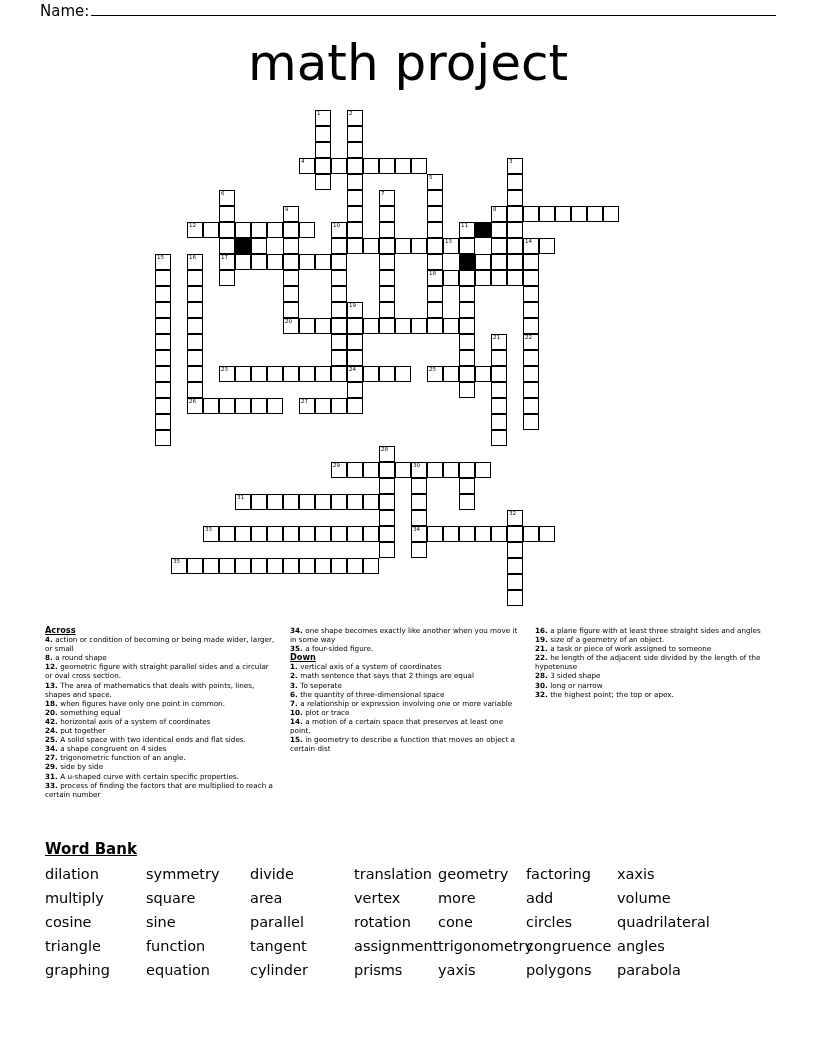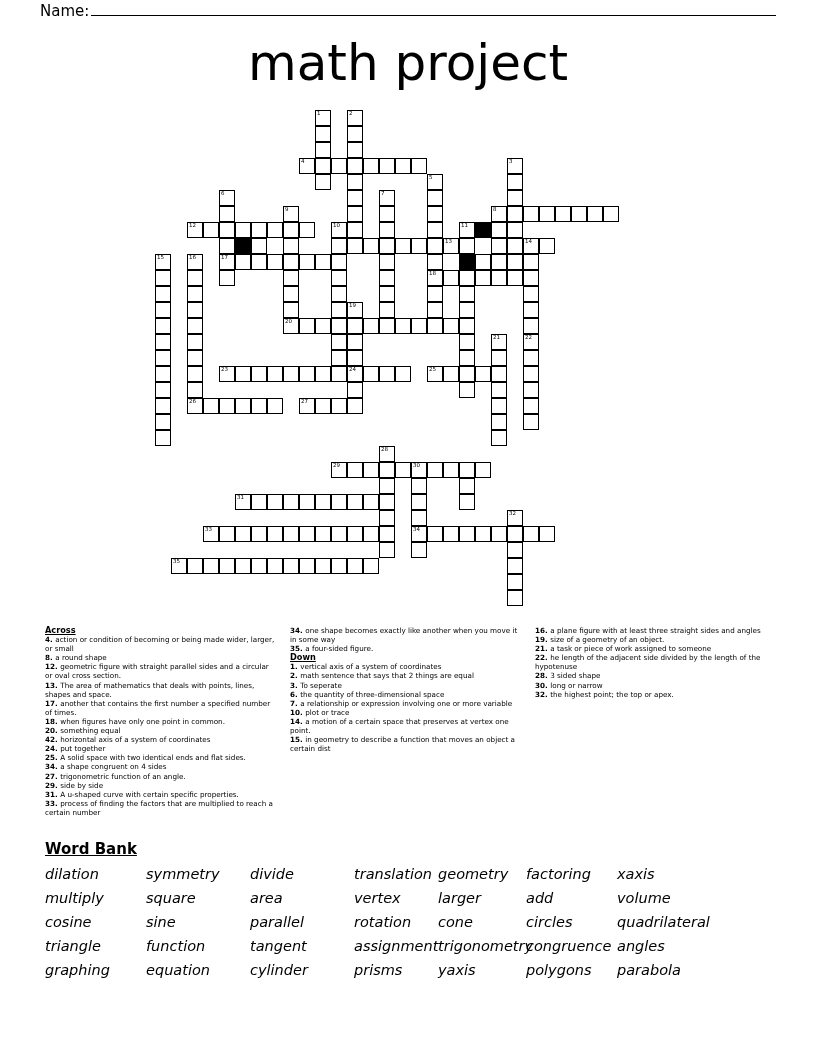--- a/index.html
+++ b/index.html
@@ -125,21 +125,21 @@
     margin-bottom: 8px;
     display: block;
   }
   .wb-grid {
     display: grid;
     grid-template-columns: 101px 104px 104px 84px 88px 91px auto;
     row-gap: 8px;
     column-gap: 0px;
     font-size: 14.5px;
   }
-  .wb-word { white-space: nowrap; font-style: italic; }
+  .wb-word { white-space: nowrap; }
 </style>
 </head>
 <body>
 
 <div class="name-row">
   <span class="name-label">Name:</span>
   <span class="name-rule"></span>
 </div>
 
 <div class="puzzle-title">math project</div>
@@ -478,21 +478,20 @@
     </div>
 </div>
 
 <div id="clues">
   <div class="clue-col" id="clue-col-1">
       <span class="clue-head">Across</span>
       <span class="clue"><b>4. </b><span>action or condition of becoming or being made wider, larger, or small</span></span>
       <span class="clue"><b>8. </b><span>a round shape</span></span>
       <span class="clue"><b>12. </b><span>geometric figure with straight parallel sides and a circular or oval cross section.</span></span>
       <span class="clue"><b>13. </b><span>The area of mathematics that deals with points, lines, shapes and space.</span></span>
-      <span class="clue"><b>17. </b><span>another that contains the first number a specified number of times.</span></span>
       <span class="clue"><b>18. </b><span>when figures have only one point in common.</span></span>
       <span class="clue"><b>20. </b><span>something equal</span></span>
       <span class="clue"><b>42. </b><span>horizontal axis of a system of coordinates</span></span>
       <span class="clue"><b>24. </b><span>put together</span></span>
       <span class="clue"><b>25. </b><span>A solid space with two identical ends and flat sides.</span></span>
       <span class="clue"><b>34. </b><span>a shape congruent on 4 sides</span></span>
       <span class="clue"><b>27. </b><span>trigonometric function of an angle.</span></span>
       <span class="clue"><b>29. </b><span>side by side</span></span>
       <span class="clue"><b>31. </b><span>A u-shaped curve with certain specific properties.</span></span>
       <span class="clue"><b>33. </b><span>process of finding the factors that are multiplied to reach a certain number</span></span>
@@ -500,21 +499,21 @@
   <div class="clue-col" id="clue-col-2">
       <span class="clue"><b>34. </b><span>one shape becomes exactly like another when you move it in some way</span></span>
       <span class="clue"><b>35. </b><span>a four-sided figure.</span></span>
       <span class="clue-head">Down</span>
       <span class="clue"><b>1. </b><span>vertical axis of a system of coordinates</span></span>
       <span class="clue"><b>2. </b><span>math sentence that says that 2 things are equal</span></span>
       <span class="clue"><b>3. </b><span>To seperate</span></span>
       <span class="clue"><b>6. </b><span>the quantity of three-dimensional space</span></span>
       <span class="clue"><b>7. </b><span>a relationship or expression involving one or more variable</span></span>
       <span class="clue"><b>10. </b><span>plot or trace</span></span>
-      <span class="clue"><b>14. </b><span>a motion of a certain space that preserves at vertex one point.</span></span>
+      <span class="clue"><b>14. </b><span>a motion of a certain space that preserves at least one point.</span></span>
       <span class="clue"><b>15. </b><span>in geometry to describe a function that moves an object a certain dist</span></span>
     </div>
   <div class="clue-col" id="clue-col-3">
       <span class="clue"><b>16. </b><span>a plane figure with at least three straight sides and angles</span></span>
       <span class="clue"><b>19. </b><span>size of a geometry of an object.</span></span>
       <span class="clue"><b>21. </b><span>a task or piece of work assigned to someone</span></span>
       <span class="clue"><b>22. </b><span>he length of the adjacent side divided by the length of the hypotenuse</span></span>
       <span class="clue"><b>28. </b><span>3 sided shape</span></span>
       <span class="clue"><b>30. </b><span>long or narrow</span></span>
       <span class="clue"><b>32. </b><span>the highest point; the top or apex.</span></span>
@@ -528,21 +527,21 @@
       <span class="wb-word">symmetry</span>
       <span class="wb-word">divide</span>
       <span class="wb-word">translation</span>
       <span class="wb-word">geometry</span>
       <span class="wb-word">factoring</span>
       <span class="wb-word">xaxis</span>
       <span class="wb-word">multiply</span>
       <span class="wb-word">square</span>
       <span class="wb-word">area</span>
       <span class="wb-word">vertex</span>
-      <span class="wb-word">larger</span>
+      <span class="wb-word">more</span>
       <span class="wb-word">add</span>
       <span class="wb-word">volume</span>
       <span class="wb-word">cosine</span>
       <span class="wb-word">sine</span>
       <span class="wb-word">parallel</span>
       <span class="wb-word">rotation</span>
       <span class="wb-word">cone</span>
       <span class="wb-word">circles</span>
       <span class="wb-word">quadrilateral</span>
       <span class="wb-word">triangle</span>

